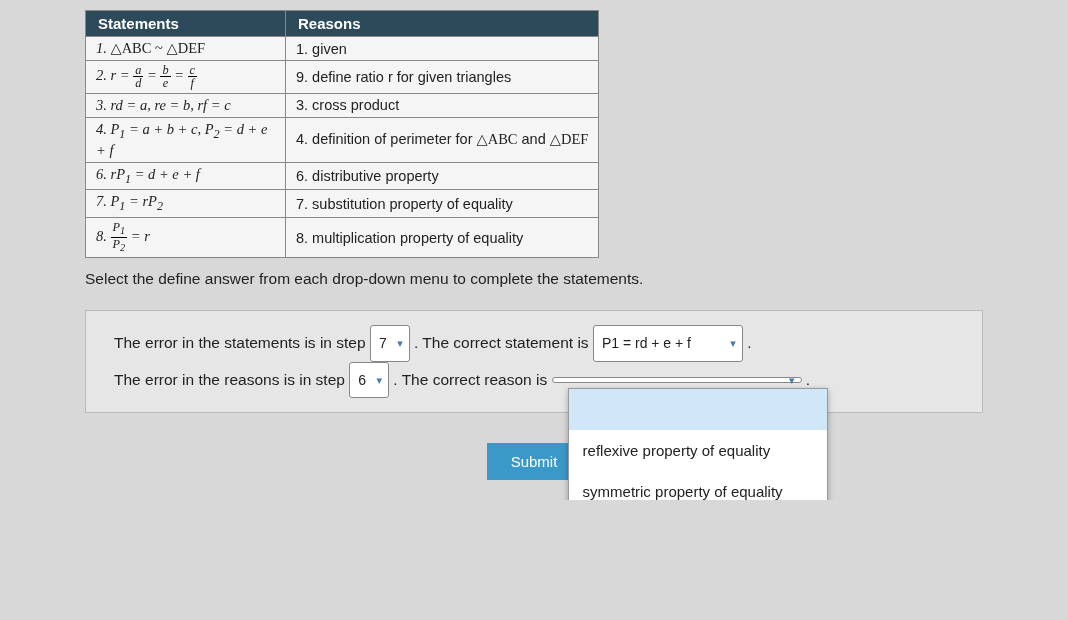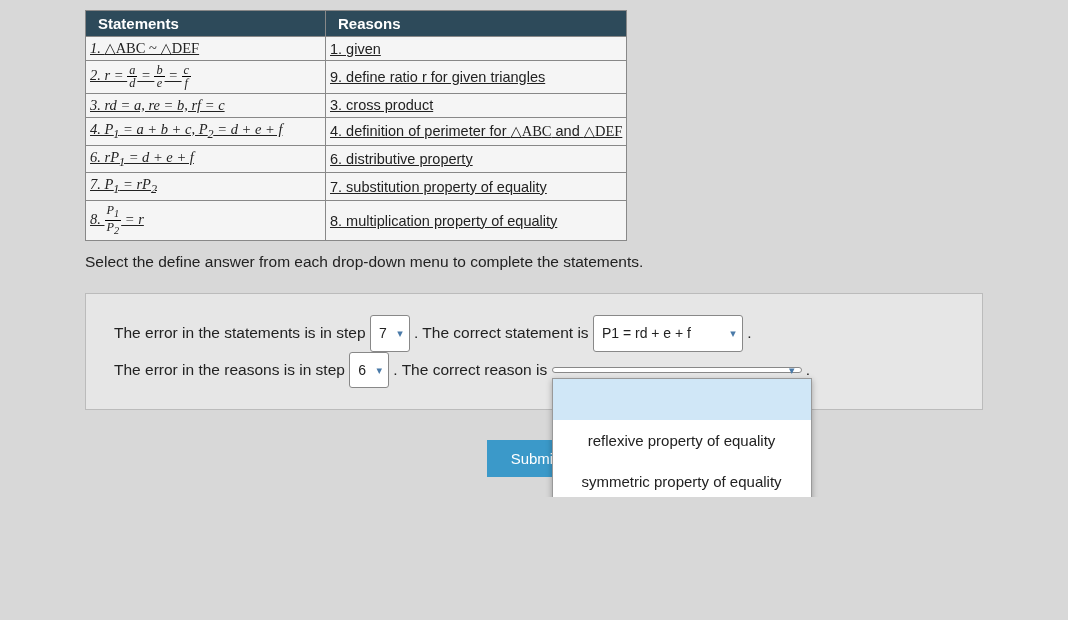--- a/index.html
+++ b/index.html
@@ -18,42 +18,41 @@
     .proof-table th {
       background: #2d4a5a;
       color: #fff;
       font-weight: 600;
       text-align: left;
       padding: 4px 12px;
       border: 1px solid #888;
     }
     .proof-table td {
       border: 1px solid #888;
-      padding: 3px 4px;
+      padding: 3px 10px;
       background: #f5f5f5;
       font-size: 14.5px;
-      text-decoration: underline;
     }
-    .stmt-col { width: 240px; }
+    .stmt-col { width: 200px; }
     .math { font-family: "Times New Roman", serif; font-style: italic; }
     .math .up { font-style: normal; }
     .frac {
       display: inline-block;
       vertical-align: middle;
       text-align: center;
       font-size: 0.85em;
       line-height: 1;
     }
     .frac .n { display: block; border-bottom: 1px solid #000; padding: 0 2px; }
     .frac .d { display: block; padding: 0 2px; }
     .instructions p { margin: 4px 0; font-size: 15.5px; }
     .answer-box {
       border: 1px solid #bbb;
       background: #e6e6e6;
-      padding: 21px 28px;
+      padding: 14px 28px;
       margin-top: 22px;
       line-height: 2.2;
       font-size: 15.5px;
     }
     .dropdown {
       display: inline-block;
       background: #fff;
       border: 1px solid #888;
       padding: 2px 22px 2px 8px;
       border-radius: 3px;
@@ -163,21 +162,21 @@
   </div>
   <div>
     <span>The error in the reasons is in step</span>
     <span class="dropdown"><span>6</span></span>
     <span>. The correct reason is</span>
     <span class="popup-wrap">
       <span class="dropdown xwide" style="position:relative;">
         <span></span>
         <span class="cursor-icon">☟</span>
       </span>
-      <div class="options-popup" style="left:0; top:26px; min-width:260px;text-align:center;">
+      <div class="options-popup" style="left:16px; top:26px; min-width:260px;">
         <div class="opt highlight">&nbsp;</div>
         <div class="opt">reflexive property of equality</div>
         <div class="opt">symmetric property of equality</div>
       </div>
     </span>
     <span>.</span>
   </div>
 </div>
 
 <div class="submit-row">

